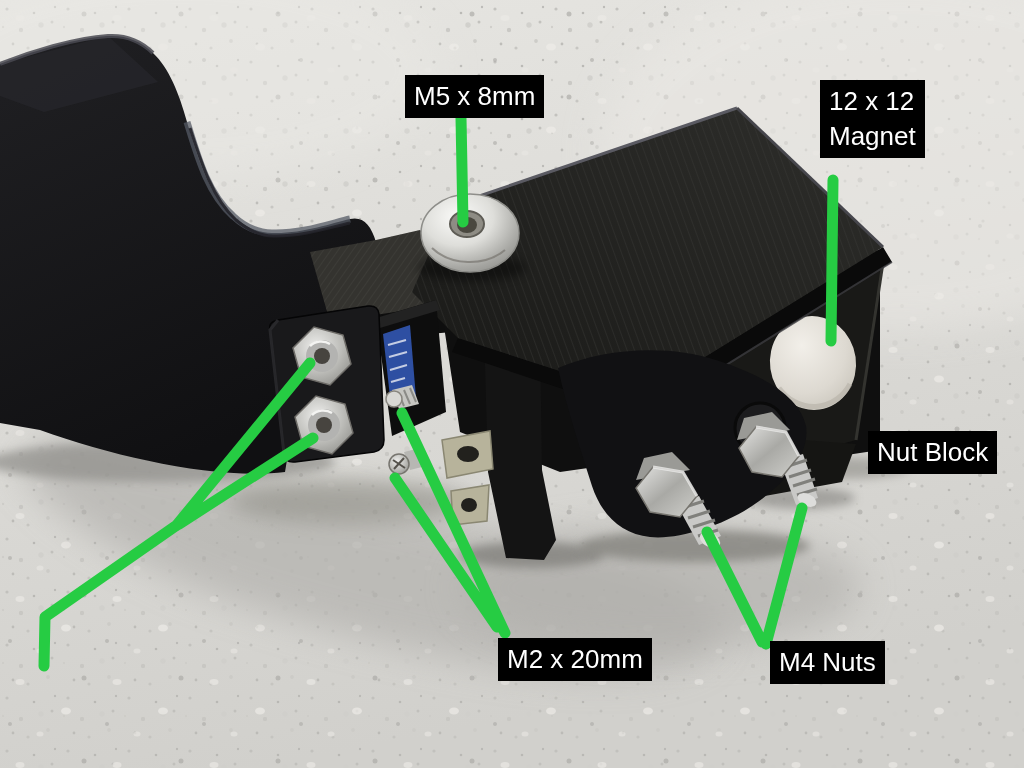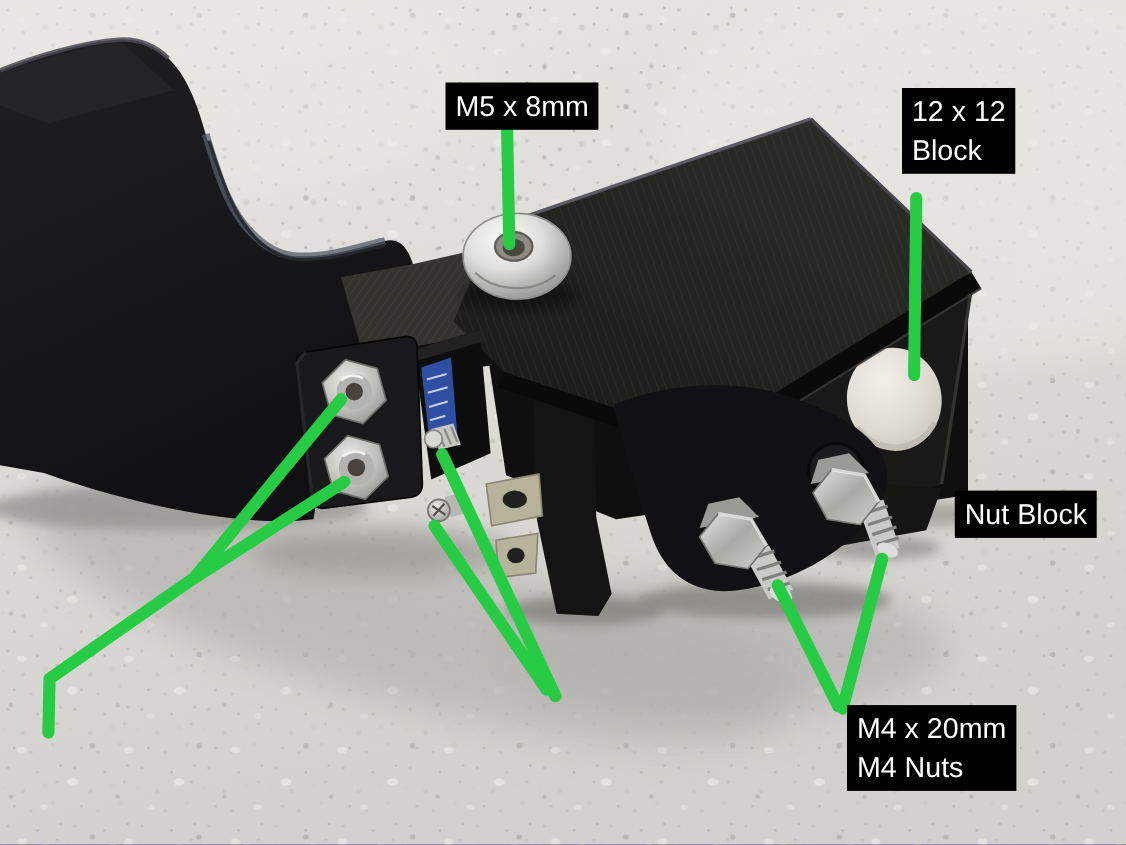--- a/index.html
+++ b/index.html
@@ -234,23 +234,25 @@
     <path d="M402,413 L505,633 M395,478 L497,627"></path>
     <path d="M707,532 L762,642 M802,508 L766,644"></path>
   </g>
 </svg>
 
   <div class="callout" style="left:405px;top:75px">
     <span>M5 x 8mm</span>
   </div>
   <div class="callout" style="left:820px;top:80px">
     <span>12 x 12</span>
-    <span>Block</span>
-  </div>
-  <div class="callout" style="left:868px;top:446px">
+    <span>Magnet</span>
+  </div>
+  <div class="callout" style="left:868px;top:431px">
     <span>Nut Block</span>
   </div>
+  <div class="callout" style="left:498px;top:638px">
+    <span>M2 x 20mm</span>
+  </div>
   <div class="callout" style="left:770px;top:641px">
-    <span>M4 x 20mm</span>
     <span>M4 Nuts</span>
   </div>
 
 </div>
 
 </body></html>

